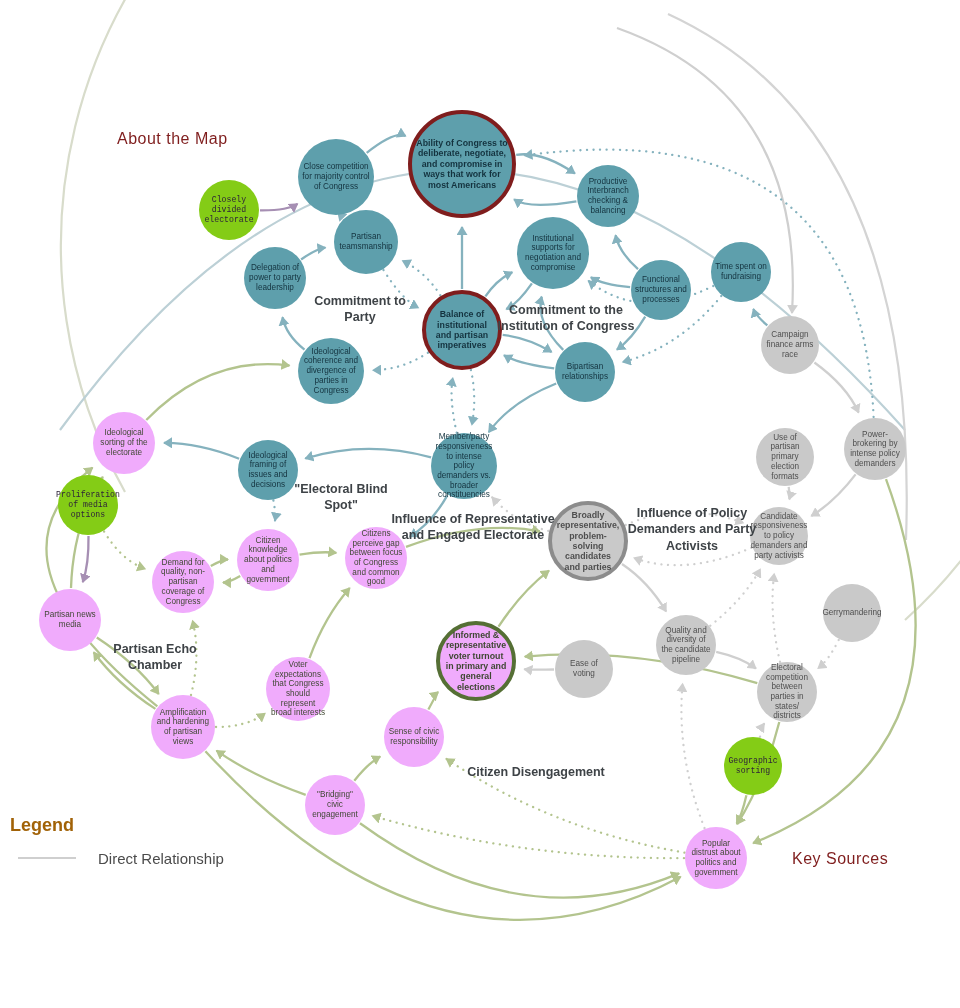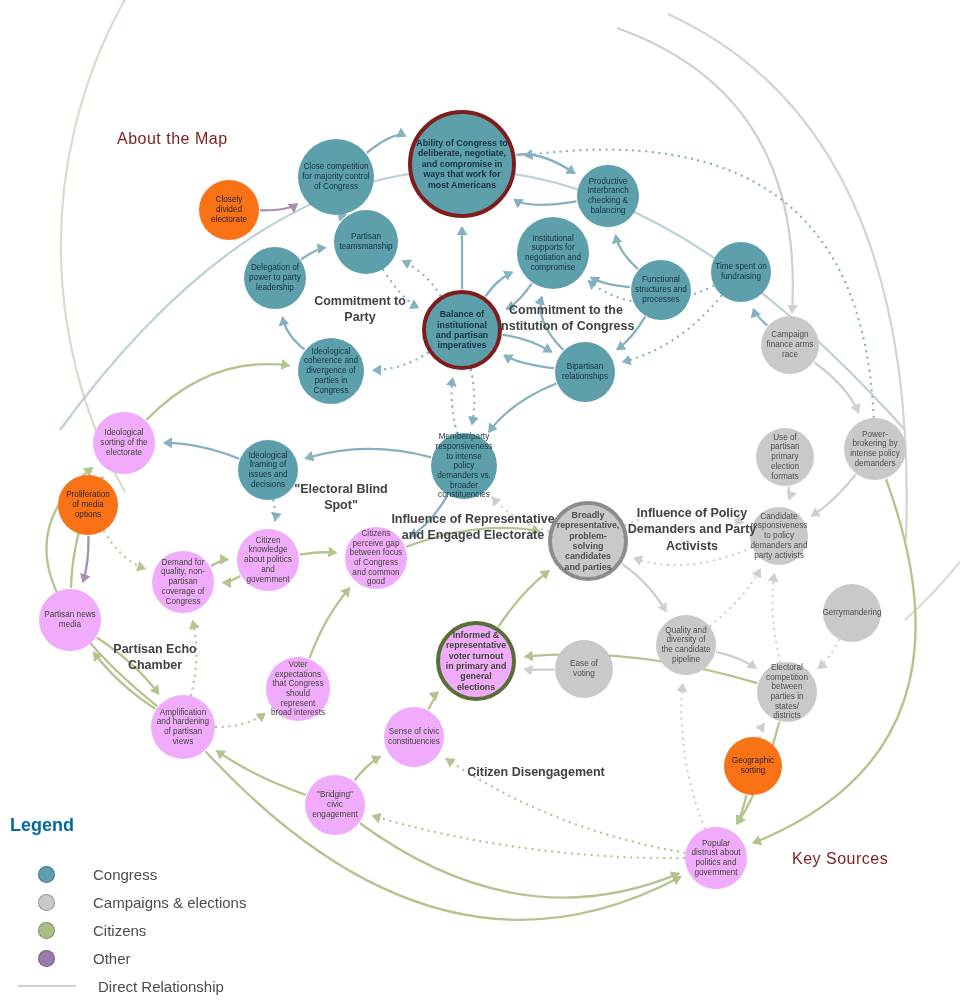--- a/index.html
+++ b/index.html
@@ -5,30 +5,30 @@
   html,body{margin:0;padding:0;background:#ffffff;}
   body{width:960px;height:1008px;overflow:hidden;font-family:"Liberation Sans","DejaVu Sans",sans-serif;}
   #map{position:relative;width:960px;height:1008px;}
   #edges{position:absolute;left:0;top:0;width:960px;height:1008px;z-index:1;}
   .node{position:absolute;z-index:2;border-radius:50%;display:flex;align-items:center;justify-content:center;
         text-align:center;box-sizing:border-box;cursor:pointer;}
   .node span{display:block;font-size:8.2px;line-height:1.18;padding:0 4px;}
   .cat-congress{background:#5E9FAC;}  .cat-congress span{color:#14333F;}
   .cat-campaigns{background:#C9C9C9;text-align:center;} .cat-campaigns span{color:#4F4F4F;}
   .cat-citizens{background:#f0abfc;}  .cat-citizens span{color:#3F4733;}
-  .cat-other{background:#f97316;}     .cat-other span{color:#2E2438;}
+  .cat-other{background:#84cc16;font-family:Liberation Mono, monospace;}     .cat-other span{color:#2E2438;}
   .emph span{font-weight:bold;font-size:8.8px;}
   .emph.cat-congress{border:4px solid #7f1d1d;}
   .emph.cat-campaigns{border:4px solid #8C8C8C;}
   .emph.cat-citizens{border:4px solid #556F35;}
   .cluster-label{position:absolute;z-index:3;transform:translate(-50%,-50%);text-align:center;
         font-size:12.5px;font-weight:bold;color:#3E4347;line-height:1.3;pointer-events:none;}
   .map-label{position:absolute;z-index:3;font-size:16px;color:#7f1d1d;letter-spacing:.5px;cursor:pointer;text-align:right;}
   #legend{position:absolute;z-index:4;left:10px;top:815px;}
-  #legend .legend-title{font-size:18px;font-weight:bold;color:#0369a1;margin-bottom:24px;}
+  #legend .legend-title{font-size:18px;font-weight:bold;color:#a16207;margin-bottom:8px;}
   .legend-row{display:flex;align-items:center;height:28px;}
   .legend-swatch{width:17px;height:17px;border-radius:50%;margin-left:28px;margin-right:38px;
         box-sizing:border-box;border:1.5px solid rgba(0,0,0,0.25);flex:0 0 auto;}
   .legend-label{font-size:15px;color:#4b4b4b;}
   .legend-line{width:58px;margin-left:8px;margin-right:22px;flex:0 0 auto;}
   .line-dashed{border-top:2px dashed #d2d2d2;}
   .line-solid{border-top:2px solid #cfcfcf;}
 </style>
 </head>
 <body>
@@ -225,54 +225,36 @@
       <div class="node cat-campaigns" style="left: 555px; top: 640px; width: 58px; height: 58px;">
         <span>Ease of voting</span>
       </div>
       <div class="node cat-campaigns" style="left: 757px; top: 662px; width: 60px; height: 60px;">
         <span>Electoral competition between parties in states/ districts</span>
       </div>
       <div class="node cat-citizens" style="left: 266px; top: 657px; width: 64px; height: 64px;">
         <span>Voter expectations that Congress should represent broad interests</span>
       </div>
       <div class="node cat-citizens" style="left: 384px; top: 707px; width: 60px; height: 60px;">
-        <span>Sense of civic constituencies</span>
+        <span>Sense of civic responsibility</span>
       </div>
       <div class="node cat-other" style="left: 724px; top: 737px; width: 58px; height: 58px;">
         <span>Geographic sorting</span>
       </div>
       <div class="node cat-citizens" style="left: 151px; top: 695px; width: 64px; height: 64px;">
         <span>Amplification and hardening of partisan views</span>
       </div>
       <div class="node cat-citizens" style="left: 305px; top: 775px; width: 60px; height: 60px;">
         <span>"Bridging" civic engagement</span>
       </div>
       <div class="node cat-citizens" style="left: 685px; top: 827px; width: 62px; height: 62px;">
         <span>Popular distrust about politics and government</span>
       </div>
     </div>
 
   <div id="legend">
     <div class="legend-title">Legend</div>
-    <div id="legend-items">
-        <div class="legend-row">
-          <div class="legend-swatch" style="background: rgb(94, 159, 172);"></div>
-          <div class="legend-label">Congress</div>
-        </div>
-        <div class="legend-row">
-          <div class="legend-swatch" style="background: rgb(201, 201, 201);"></div>
-          <div class="legend-label">Campaigns &amp; elections</div>
-        </div>
-        <div class="legend-row">
-          <div class="legend-swatch" style="background: rgb(169, 190, 133);"></div>
-          <div class="legend-label">Citizens</div>
-        </div>
-        <div class="legend-row">
-          <div class="legend-swatch" style="background: rgb(156, 123, 172);"></div>
-          <div class="legend-label">Other</div>
-        </div>
-      </div>
     <div class="legend-row">
       <div class="legend-line line-solid"></div>
       <div class="legend-label">Direct Relationship</div>
     </div>
   </div>
 </div>
 
 </body></html>

